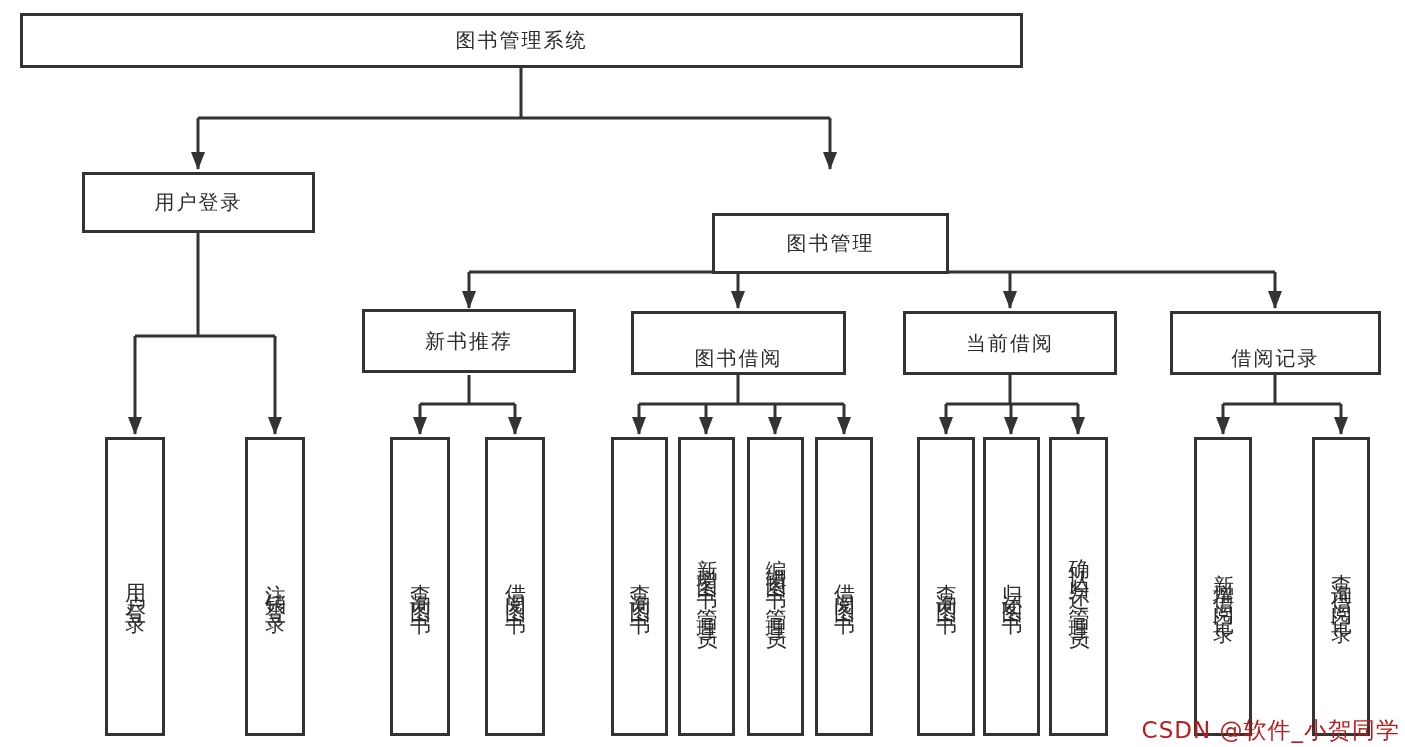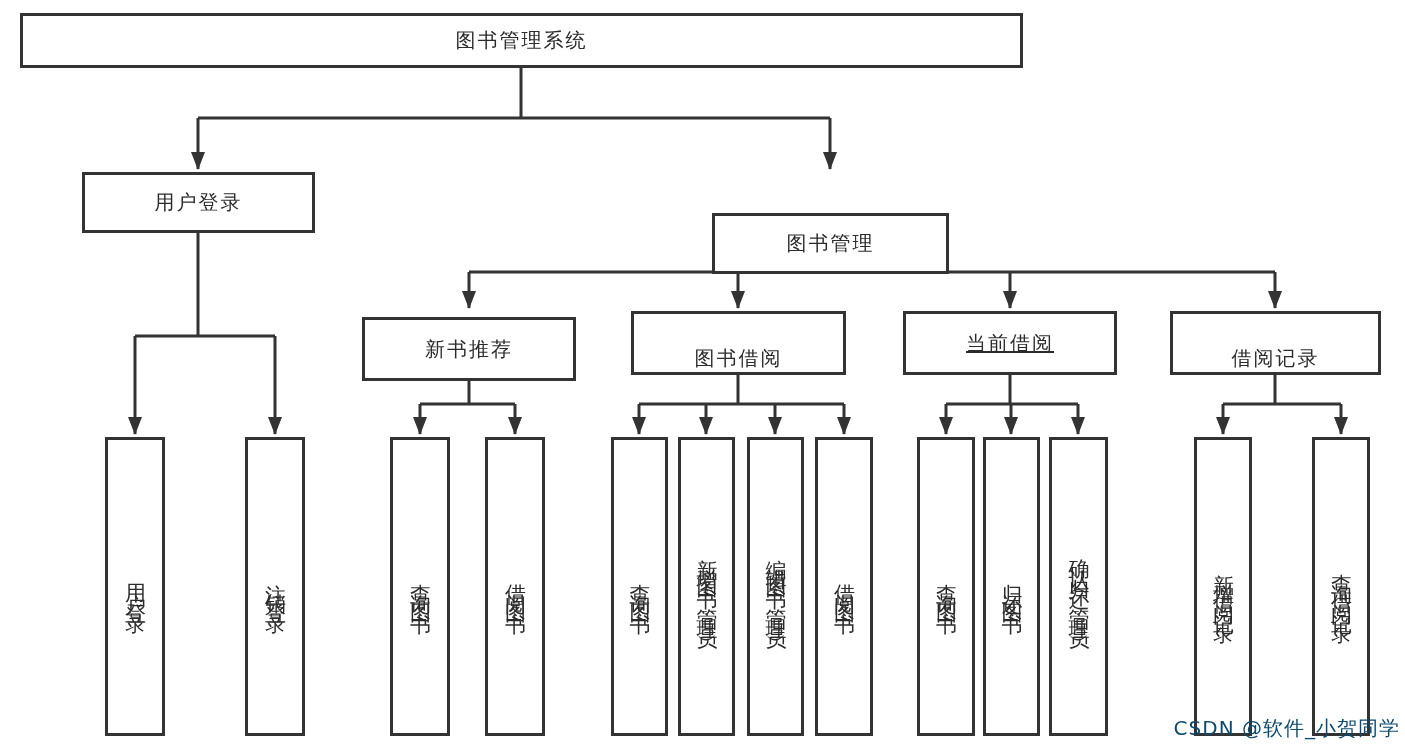--- a/index.html
+++ b/index.html
@@ -37,23 +37,23 @@
     line-height: 1;
     font-size: 21px;
     letter-spacing: 10px;
     white-space: nowrap;
   }
   .watermark {
     position: absolute;
     right: 5px;
     top: 715px;
     z-index: 2;
-    font-size: 20px;
+    font-size: 23px;
     letter-spacing: 1px;
-    color: #0c4a6e;
+    color: #b91c1c;
     white-space: nowrap;
   }
 </style>
 </head>
 <body>
 
 <div class="canvas">
 
   <svg class="connector-layer" width="1405" height="747" viewBox="0 0 1405 747" xmlns="http://www.w3.org/2000/svg">
     <defs>
@@ -102,27 +102,27 @@
     <span>图书管理系统</span>
   </div>
 
   <div class="node h-node" style="left:82px; top:172px; width:233px; height:61px;">
     <span>用户登录</span>
   </div>
   <div class="node h-node" style="left:712px; top:172px; width:237px; height:61px;margin-top:41px;">
     <span>图书管理</span>
   </div>
 
-  <div class="node h-node" style="left:362px; top:317px; width:214px; height:64px;">
+  <div class="node h-node" style="left:362px; top:309px; width:214px; height:64px;">
     <span>新书推荐</span>
   </div>
   <div class="node h-node" style="left:631px; top:311px; width:215px; height:64px;align-items:flex-end;">
     <span>图书借阅</span>
   </div>
-  <div class="node h-node" style="left:903px; top:311px; width:214px; height:64px;text-decoration:underline;">
+  <div class="node h-node" style="left:903px; top:311px; width:214px; height:64px;">
     <span>当前借阅</span>
   </div>
   <div class="node h-node" style="left:1170px; top:311px; width:211px; height:64px;align-items:flex-end;">
     <span>借阅记录</span>
   </div>
 
   <div class="node v-node" style="left:105px; top:437px; width:60px; height:299px;">
     <span>用户登录</span>
   </div>
   <div class="node v-node" style="left:245px; top:437px; width:60px; height:299px;">

